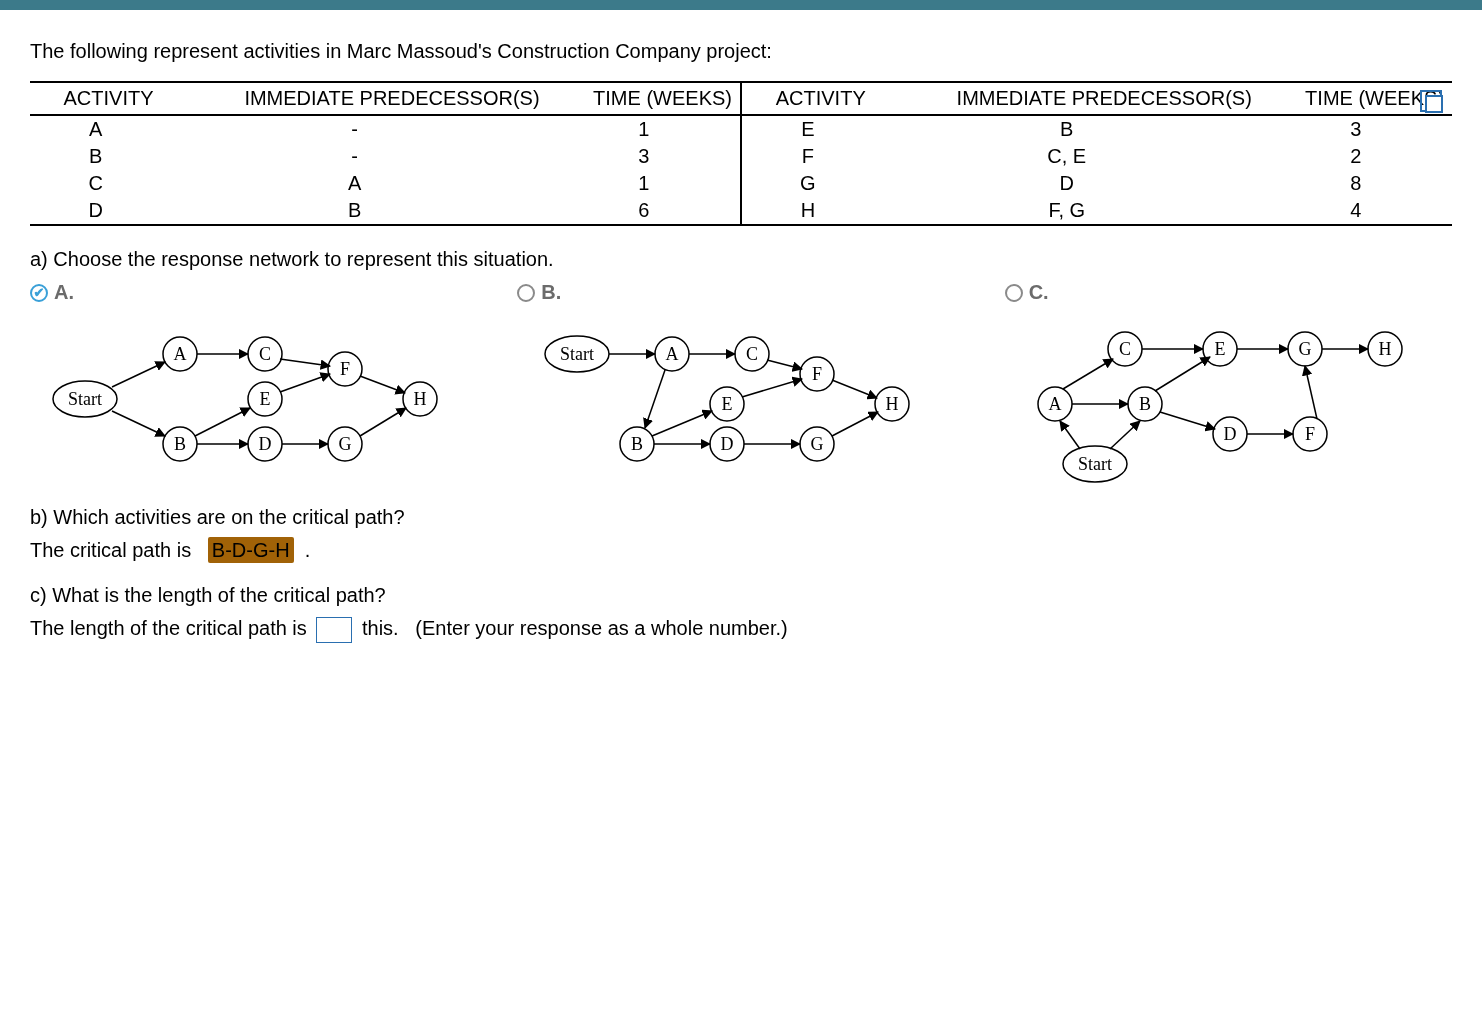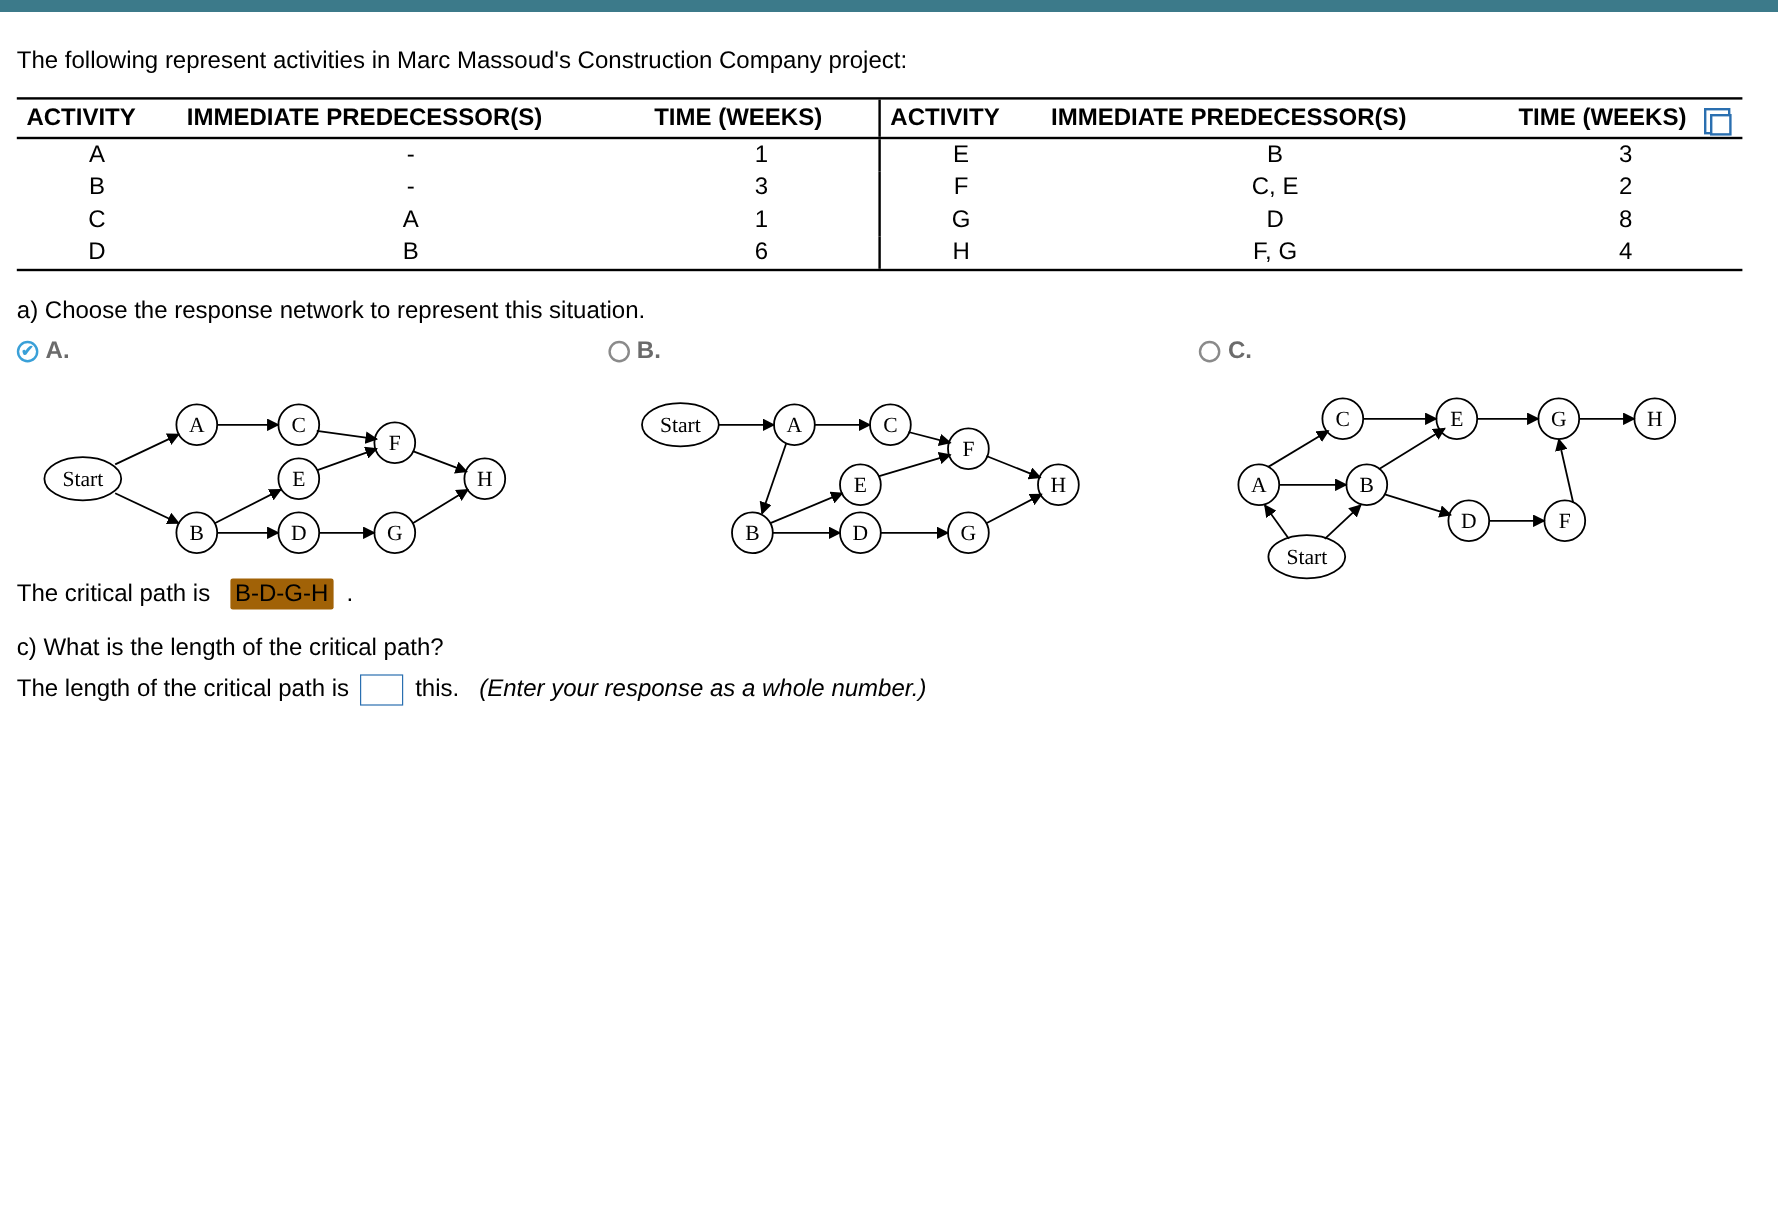--- a/index.html
+++ b/index.html
@@ -1,38 +1,38 @@
 <!DOCTYPE html>
 <html><head>
 <meta charset="utf-8">
 <style>
   html,body{margin:0;padding:0;font-family:Arial,Helvetica,sans-serif;font-size:20px;color:#000;background:#fff}
   .topbar{height:10px;background:#3c7a8a}
-  .page{padding:24px 30px 40px 14px}
+  .page{padding:24px 30px 40px 30px}
   .intro{margin:6px 0 18px 0}
   table.data{border-collapse:collapse;width:100%;font-size:20px}
-  table.data th{font-weight:700;text-align:left;padding:4px 8px}
+  table.data th{font-weight:400;text-align:right;padding:4px 8px}
   table.data td{text-align:center;padding:2px 8px}
   .hrule{border-top:2px solid #000;height:0;margin:0}
   .vsep{border-left:2px solid #000}
   .q{margin:22px 0 10px 0}
   .opts{display:flex;gap:40px;align-items:flex-start;margin-top:8px}
   .opt{flex:1}
   .opt-head{display:flex;align-items:center;gap:6px;font-weight:700;color:#6b6b6b;margin-bottom:10px}
   .radio{width:18px;height:18px;border:2px solid #8a8a8a;border-radius:50%;display:inline-flex;align-items:center;justify-content:center;box-sizing:border-box}
   .radio.sel{border-color:#3aa0d8}
   .radio.sel::after{content:"✔";font-size:13px;color:#3aa0d8;line-height:1}
   svg{display:block}
   .node{fill:#fff;stroke:#000;stroke-width:1.5}
   .ntext{font-family:'Times New Roman',serif;font-size:18px;text-anchor:middle;dominant-baseline:central}
   .starttext{font-family:'Times New Roman',serif;font-size:18px;text-anchor:middle;dominant-baseline:central}
   .edge{stroke:#000;stroke-width:1.5;fill:none;marker-end:url(#arrow)}
   .ans-pill{background:#a16207;padding:2px 4px;border-radius:2px}
   .ans-box{display:inline-block;width:34px;height:24px;border:1.5px solid #2a6fb0;vertical-align:middle;margin:0 4px}
-  .hint{font-style:italic}
+  .hint{}
   .popout{position:absolute;right:40px;top:80px;width:18px;height:18px;border:2px solid #2a6fb0}
   .popout::before{content:"";position:absolute;left:3px;top:3px;width:14px;height:14px;border:2px solid #2a6fb0;background:#fff}
 </style>
 </head>
 <body>
 <div class="topbar"></div>
 
 <div class="page" style="position:relative">
 
   <span class="popout"></span>
@@ -216,20 +216,21 @@
         <line class="edge" x1="155" y1="98" x2="210" y2="115"></line>
         <line class="edge" x1="242" y1="120" x2="288" y2="120"></line>
         <line class="edge" x1="232" y1="35" x2="283" y2="35"></line>
         <line class="edge" x1="312" y1="105" x2="300" y2="52"></line>
         <line class="edge" x1="317" y1="35" x2="363" y2="35"></line>
       </svg>
     </div>
 
   </div>
 
+  <div class="q">b) Which activities are on the critical path?</div>
   <div>
     <span>The critical path is</span>
     <span>&nbsp;</span>
     <span class="ans-pill">B-D-G-H</span>
     <span>&nbsp;</span><span>.</span>
   </div>
 
   <div class="q">c) What is the length of the critical path?</div>
   <div>
     <span>The length of the critical path is</span>

